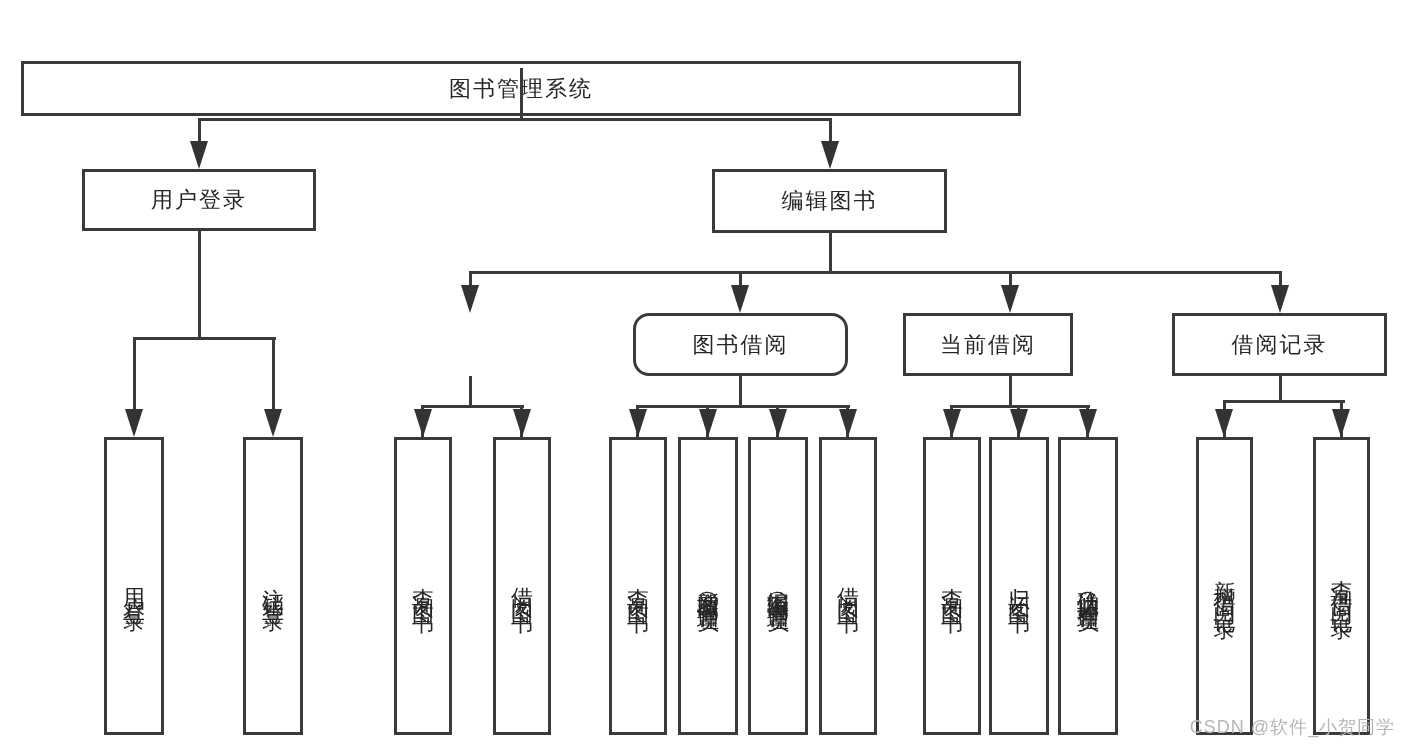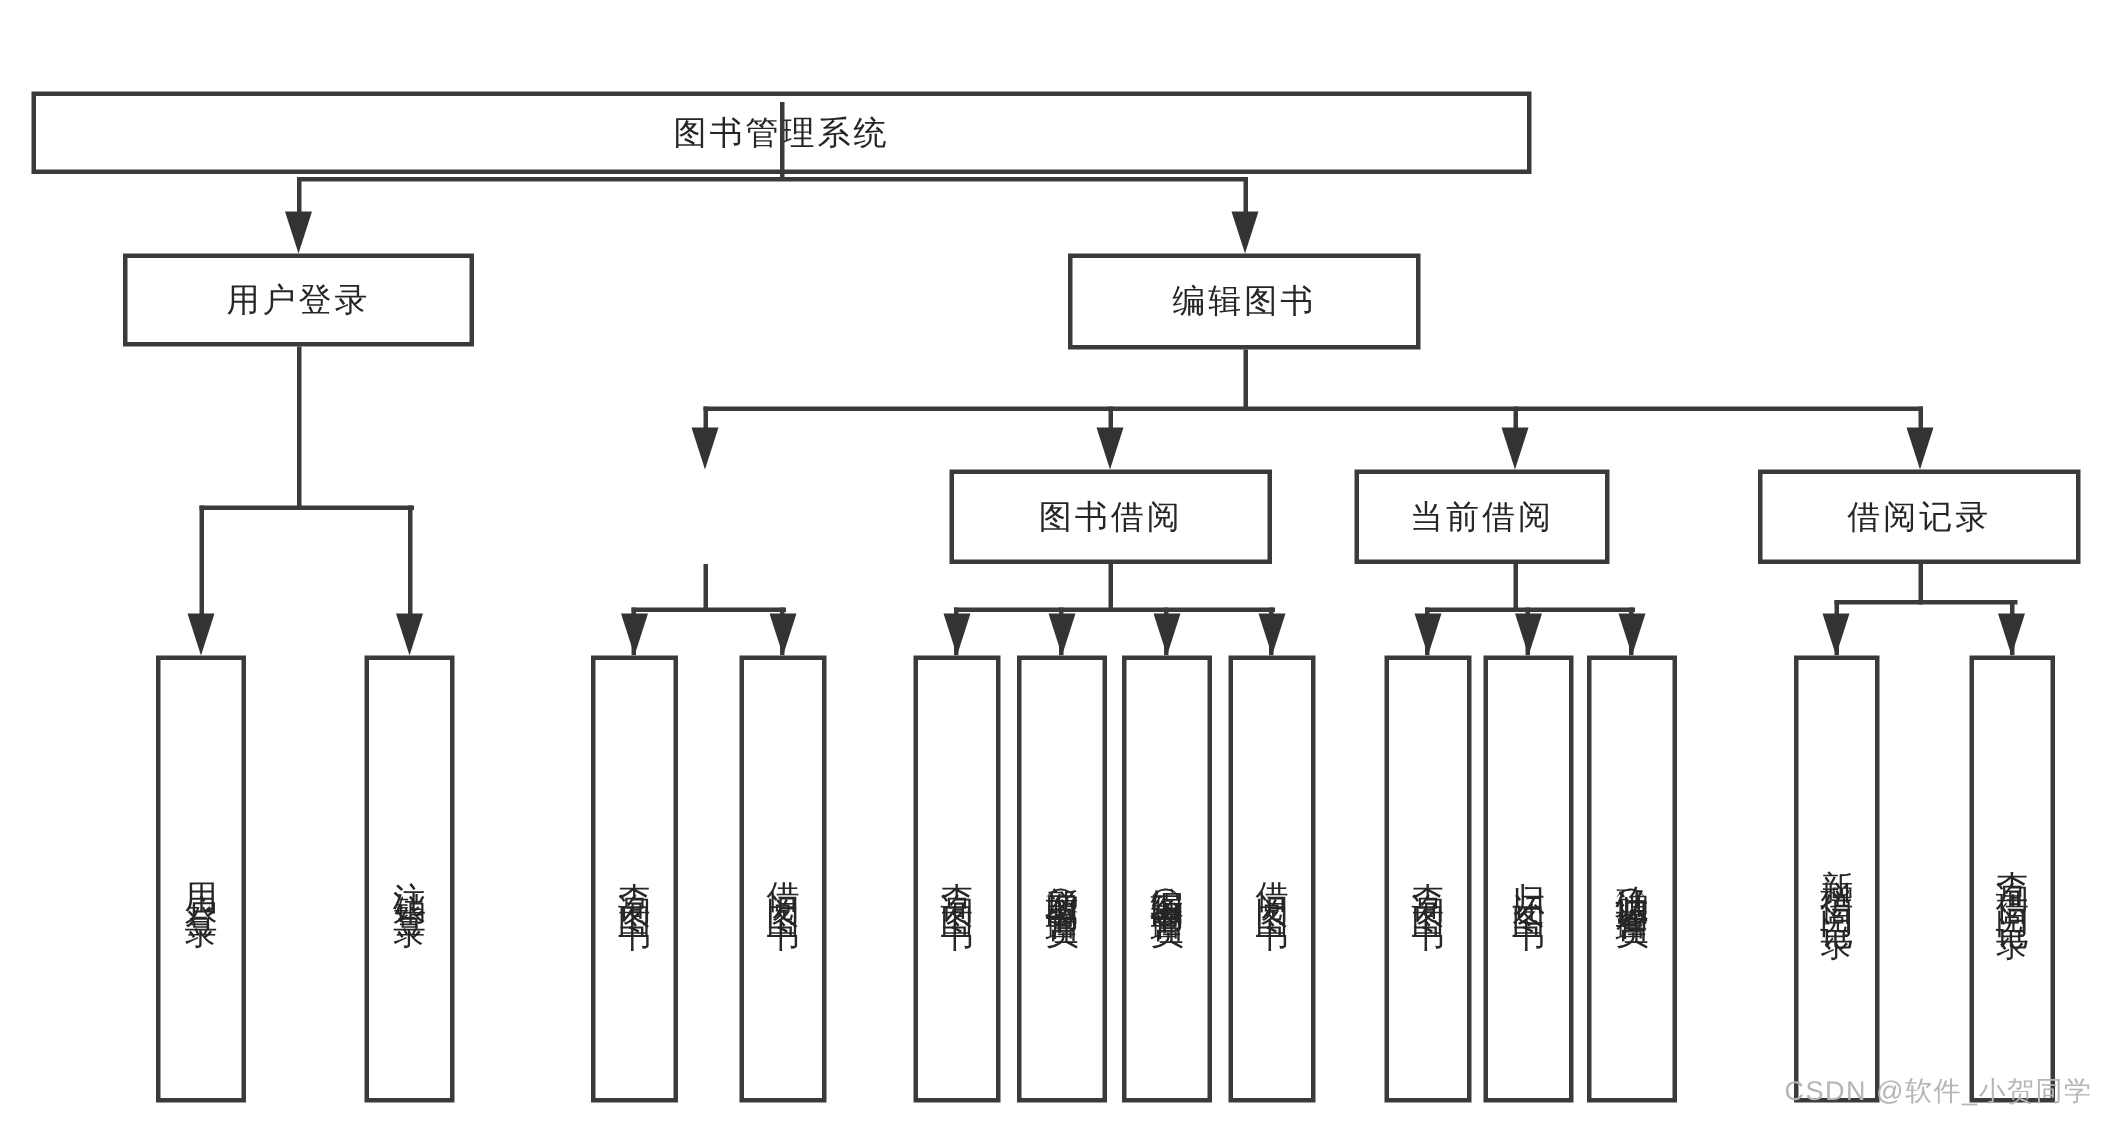--- a/index.html
+++ b/index.html
@@ -56,21 +56,21 @@
   <div class="line" style="left:469px;top:271px;width:813px;height:3px;"></div>
   <div class="line" style="left:469px;top:271px;width:3px;height:16px;"></div>
   <div class="arrow" style="left:461px;top:285px;"></div>
   <div class="line" style="left:739px;top:271px;width:3px;height:16px;"></div>
   <div class="arrow" style="left:731px;top:285px;"></div>
   <div class="line" style="left:1009px;top:271px;width:3px;height:16px;"></div>
   <div class="arrow" style="left:1001px;top:285px;"></div>
   <div class="line" style="left:1279px;top:271px;width:3px;height:16px;"></div>
   <div class="arrow" style="left:1271px;top:285px;"></div>
 
-  <div class="box hbox" style="left:633px;top:313px;width:215px;height:63px;">图书借阅</div>
+  <div class="box hbox" style="left:633px;top:313px;width:215px;height:63px;border-radius:16px;">图书借阅</div>
   <div class="box hbox" style="left:903px;top:313px;width:170px;height:63px;">当前借阅</div>
   <div class="box hbox" style="left:1172px;top:313px;width:215px;height:63px;">借阅记录</div>
 
   <div class="line" style="left:469px;top:376px;width:3px;height:31px;"></div>
   <div class="line" style="left:421px;top:405px;width:103px;height:3px;"></div>
   <div class="line" style="left:421px;top:405px;width:3px;height:32px;"></div>
   <div class="arrow" style="left:414px;top:409px;"></div>
   <div class="line" style="left:520px;top:405px;width:3px;height:32px;"></div>
   <div class="arrow" style="left:513px;top:409px;"></div>
 

